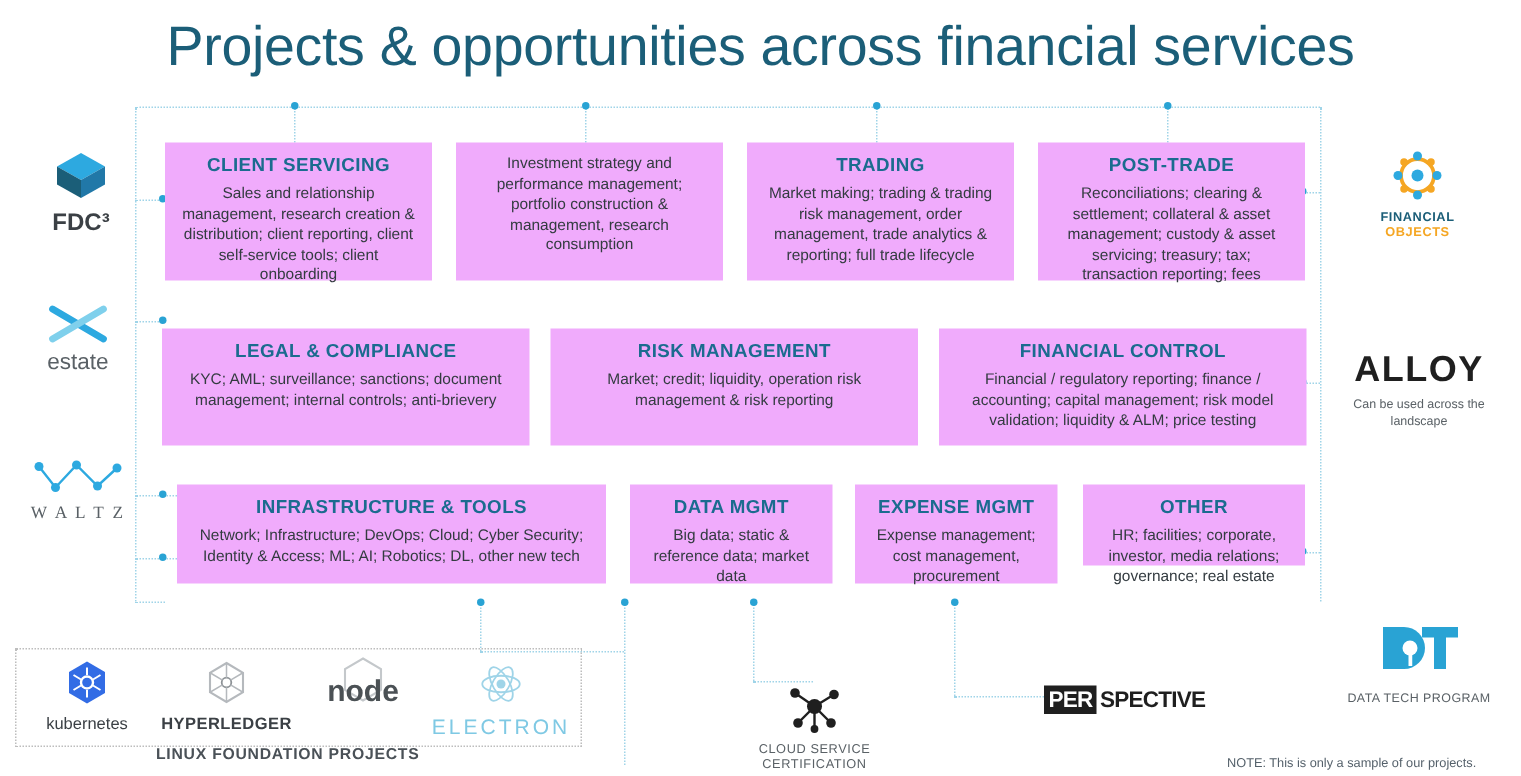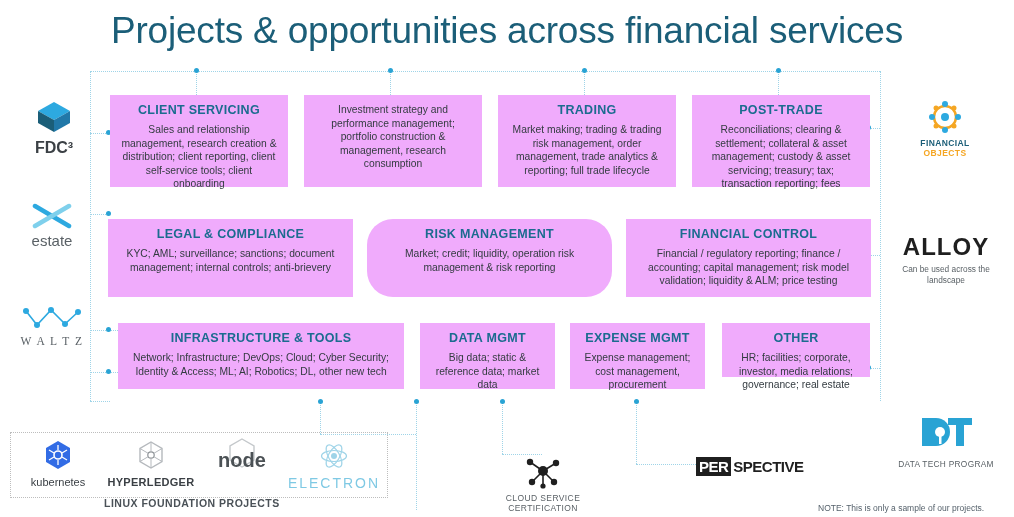--- a/index.html
+++ b/index.html
@@ -144,21 +144,21 @@
 </div>
 <div class="card" style="left:692px; top:95px; width:178px; height:92px;">
   <div class="card-title">POST-TRADE</div>
   <div class="card-body">Reconciliations; clearing &amp; settlement; collateral &amp; asset management; custody &amp; asset servicing; treasury; tax; transaction reporting; fees</div>
 </div>
 
 <div class="card" style="left:108px; top:219px; width:245px; height:78px;">
   <div class="card-title">LEGAL &amp; COMPLIANCE</div>
   <div class="card-body">KYC; AML; surveillance; sanctions; document management; internal controls; anti-brievery</div>
 </div>
-<div class="card" style="left:367px; top:219px; width:245px; height:78px;border-radius:26px;">
+<div class="card" style="left:367px; top:219px; width:245px; height:78px;">
   <div class="card-title">RISK MANAGEMENT</div>
   <div class="card-body">Market; credit; liquidity, operation risk management &amp; risk reporting</div>
 </div>
 <div class="card" style="left:626px; top:219px; width:245px; height:78px;">
   <div class="card-title">FINANCIAL CONTROL</div>
   <div class="card-body">Financial / regulatory reporting; finance / accounting; capital management; risk model validation; liquidity &amp; ALM; price testing</div>
 </div>
 
 <div class="card" style="left:118px; top:323px; width:286px; height:66px;">
   <div class="card-title">INFRASTRUCTURE &amp; TOOLS</div>

